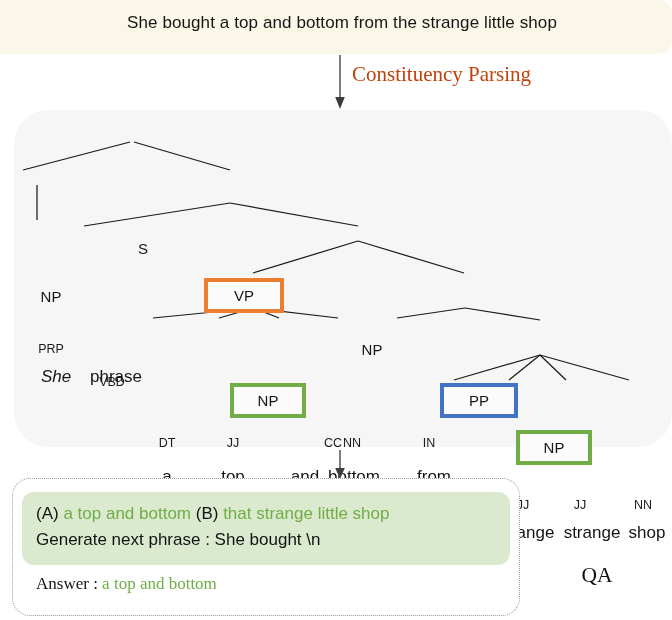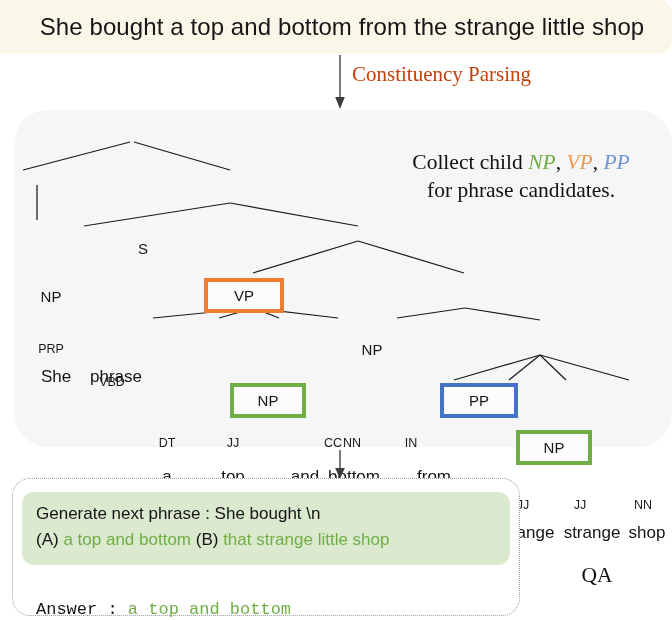--- a/index.html
+++ b/index.html
@@ -22,21 +22,21 @@
     left: 0; top: 0;
     width: 672px; height: 54px;
     background: #fbf7e8;
     border-top-right-radius: 14px;
     border-bottom-right-radius: 14px;
   }
   #sentence-text {
     position: absolute;
     left: 12px; right: 0; top: 13px;
     text-align: center;
-    font-size: 24px;
+    font-size: 17px;
     letter-spacing: 0.1px;
     color: #161616;
     font-family: "Liberation Sans", sans-serif;
   }
 
   
   #parse-arrow { left: 330px; top: 55px; }
   #parse-caption {
     left: 352px; top: 62px;
     font-family: "Liberation Serif", serif;
@@ -127,22 +127,22 @@
   }
   .qa-line {
     font-family: "Liberation Sans", sans-serif;
     font-size: 17px;
     line-height: 1.55;
     color: #141414;
     white-space: nowrap;
   }
   .opt { color: #70ad47; }
   #qa-answer {
-    left: 36px; top: 600px;
-    font-family: Liberation Mono, monospace;
+    left: 36px; top: 574px;
+    font-family: Liberation Serif, serif;
     font-size: 17px;
     color: #141414;
     white-space: nowrap;
   }
   #qa-answer .ans { color: #70ad47; }
 
   #generative-qa-label {
     left: 524px; top: 534px;
     width: 146px;
     text-align: center;
@@ -212,53 +212,50 @@
   <div class="abs boxnode box-np" style="left:502px; top:320px; width:76px; height:35px;">
     <span>NP</span>
   </div>
 
   <div class="abs pos" style="left:37px;  top:232px;">PRP</div>
   <div class="abs pos" style="left:98px;  top:232px;margin-top:33px;">VBD</div>
   <div class="abs pos" style="left:153px; top:326px;">DT</div>
   <div class="abs pos" style="left:219px; top:326px;">JJ</div>
   <div class="abs pos" style="left:279px; top:326px;margin-left:40px;">CC</div>
   <div class="abs pos" style="left:338px; top:326px;">NN</div>
-  <div class="abs pos" style="left:397px; top:326px;">IN</div>
+  <div class="abs pos" style="left:415px; top:326px;">IN</div>
   <div class="abs pos" style="left:454px; top:388px;">DT</div>
   <div class="abs pos" style="left:509px; top:388px;">JJ</div>
   <div class="abs pos" style="left:566px; top:388px;">JJ</div>
   <div class="abs pos" style="left:629px; top:388px;">NN</div>
 
-  <div class="abs word" style="left:42px;  top:257px;">She</div>
+  <div class="abs word" style="left:42px;  top:257px;font-style:italic;">She</div>
   <div class="abs word" style="left:102px; top:257px;">phrase</div>
   <div class="abs word" style="left:153px; top:357px;">a</div>
   <div class="abs word" style="left:219px; top:357px;">top</div>
   <div class="abs word" style="left:279px; top:357px;margin-left:12px;">and</div>
   <div class="abs word" style="left:340px; top:357px;">bottom</div>
   <div class="abs word" style="left:420px; top:357px;">from</div>
   <div class="abs word" style="left:454px; top:413px;">that</div>
   <div class="abs word" style="left:512px; top:413px;">strange</div>
   <div class="abs word" style="left:578px; top:413px;">strange</div>
   <div class="abs word" style="left:633px; top:413px;">shop</div>
 
-  <div class="abs" id="collect-note" style="left:372px; top:38px;">
-    <span>Collect child </span><span class="np">NP</span><span>, </span><span class="vp">VP</span><span>, </span><span class="pp">PP</span><br><span>for phrase candidates.</span>
-  </div>
 </div>
 
 <svg class="abs" id="qa-arrow" width="20" height="30">
   <line x1="10" y1="0" x2="10" y2="20" stroke="#5b5b5b" stroke-width="1.6"></line>
   <polygon points="10,29 5.2,18 14.8,18" fill="#3d3d3d"></polygon>
 </svg>
 
 <div class="abs" id="qa-box"></div>
 
 <div class="abs" id="qa-prompt">
+  <div class="qa-line"><span>(A)</span> <span class="opt">a top and bottom</span> <span>(B)</span> <span class="opt">that strange little shop</span></div>
   <div class="qa-line">Generate next phrase : She bought \n</div>
-  <div class="qa-line"><span>(A)</span> <span class="opt">a top and bottom</span> <span>(B)</span> <span class="opt">that strange little shop</span></div>
 </div>
 
 <div class="abs" id="qa-answer"><span>Answer : </span><span class="ans">a top and bottom</span></div>
 
 <div class="abs" id="generative-qa-label">
   <br>
   <span>QA</span>
 </div>
 
 </body></html>

